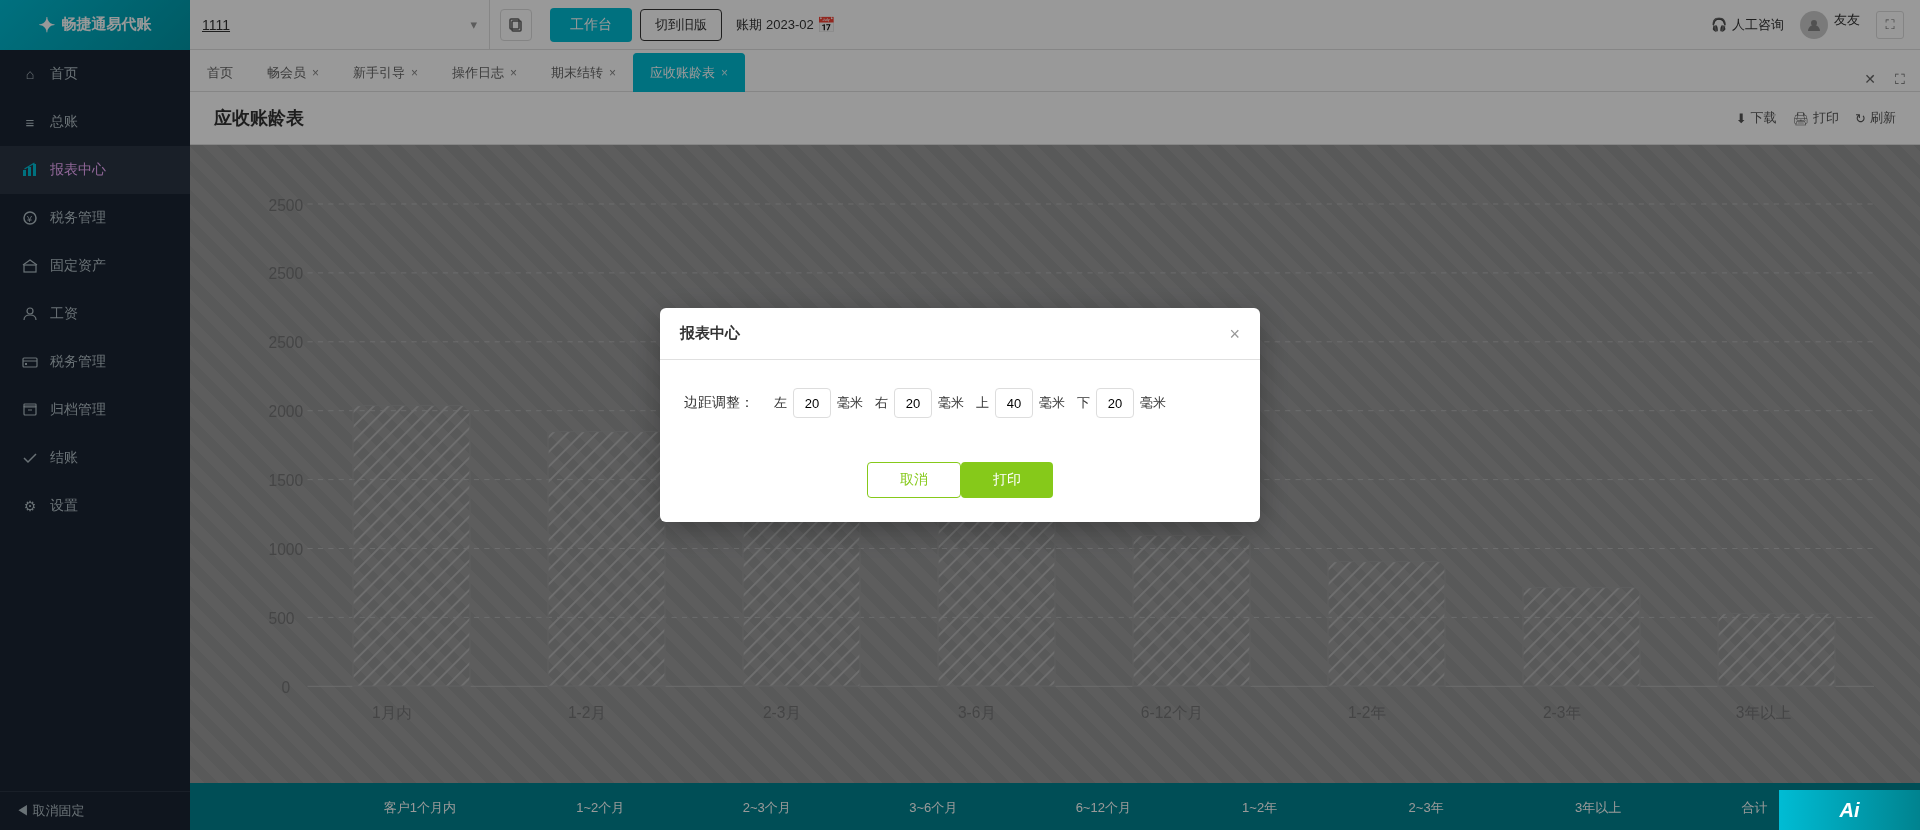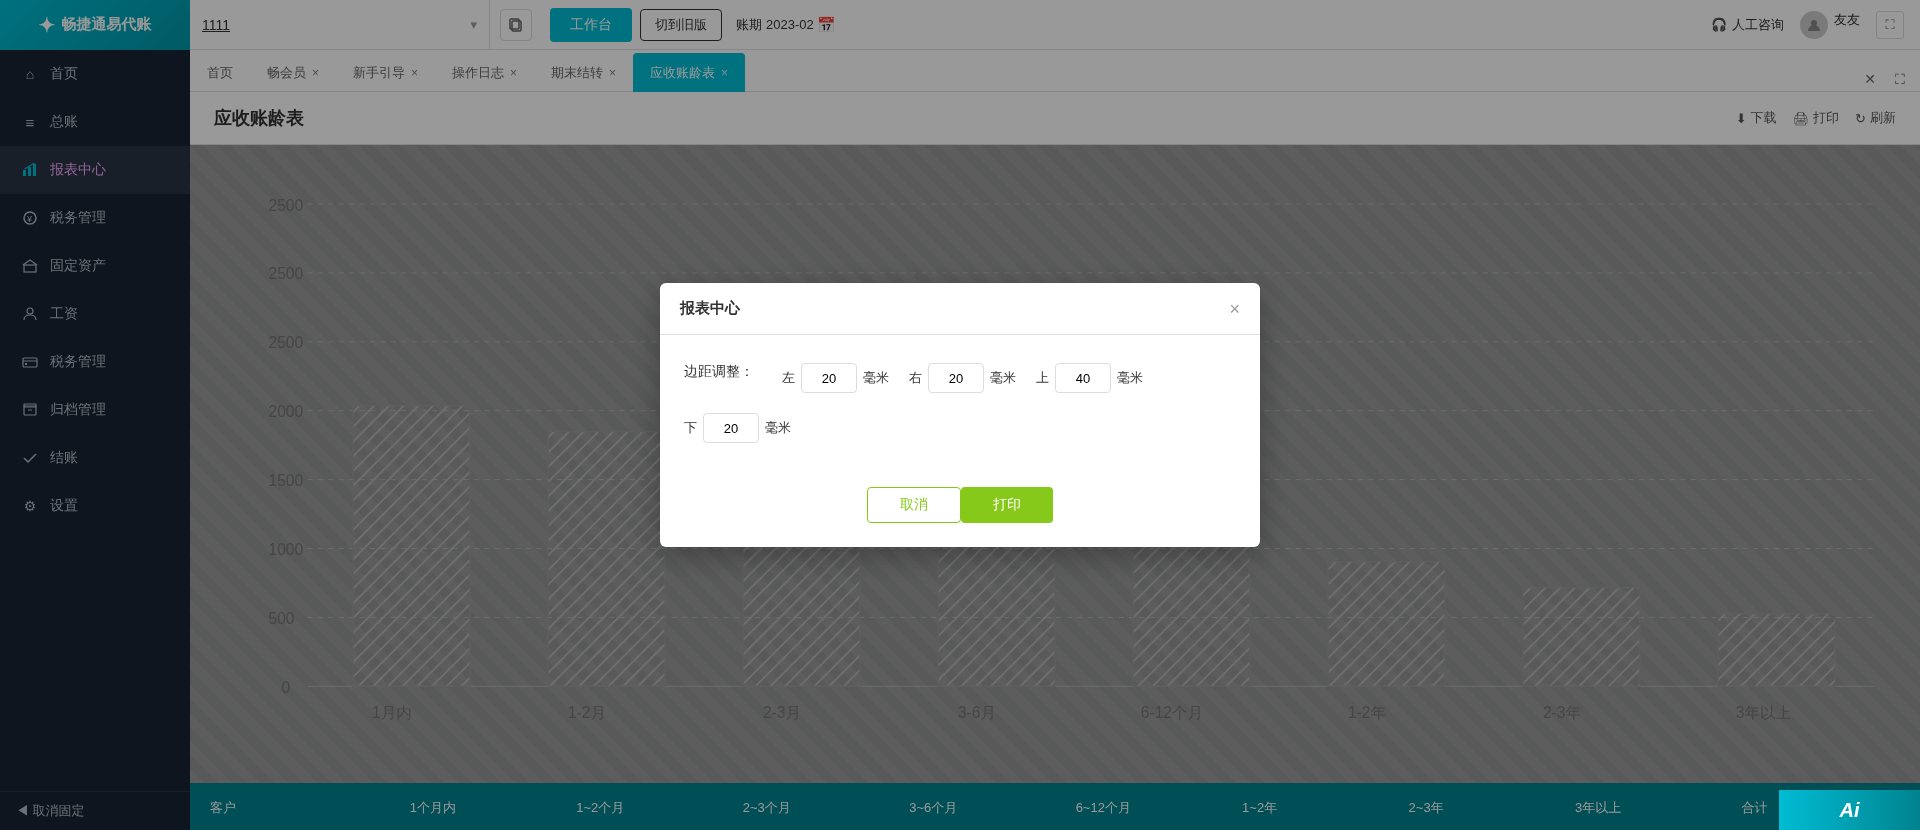--- a/index.html
+++ b/index.html
@@ -320,21 +320,21 @@
     }
     .table-col {
       flex: 1;
       color: #fff;
       font-size: 13px;
       text-align: left;
       font-weight: 500;
     }
     .table-col.first {
       flex: 1.2;
-      text-align: left;
+      text-align: right;
       padding-left: 8px;
     }
 
     
     .modal-overlay {
       position: fixed;
       inset: 0;
       background: rgba(0,0,0,0.4);
       display: flex;
       align-items: center;
@@ -363,39 +363,40 @@
       cursor: pointer;
       color: #999;
       font-size: 18px;
       line-height: 1;
     }
     .modal-body {
       padding: 28px 24px;
     }
     .margin-row {
       display: flex;
-      gap: 20px;
+      align-items: center;
+      gap: 12px;
       flex-wrap: wrap;
     }
     .margin-label {
       font-size: 14px;
       color: #333;
       margin-right: 8px;
     }
     .margin-group {
       display: flex;
       align-items: center;
       gap: 6px;
     }
     .margin-dir {
       font-size: 13px;
       color: #333;
     }
     .margin-input {
-      width: 56px;
+      width: 38px;
       height: 30px;
       border: 1px solid #ddd;
       border-radius: 4px;
       text-align: center;
       font-size: 13px;
       outline: none;
       padding: 0 4px;
     }
     .margin-unit {
       font-size: 13px;

